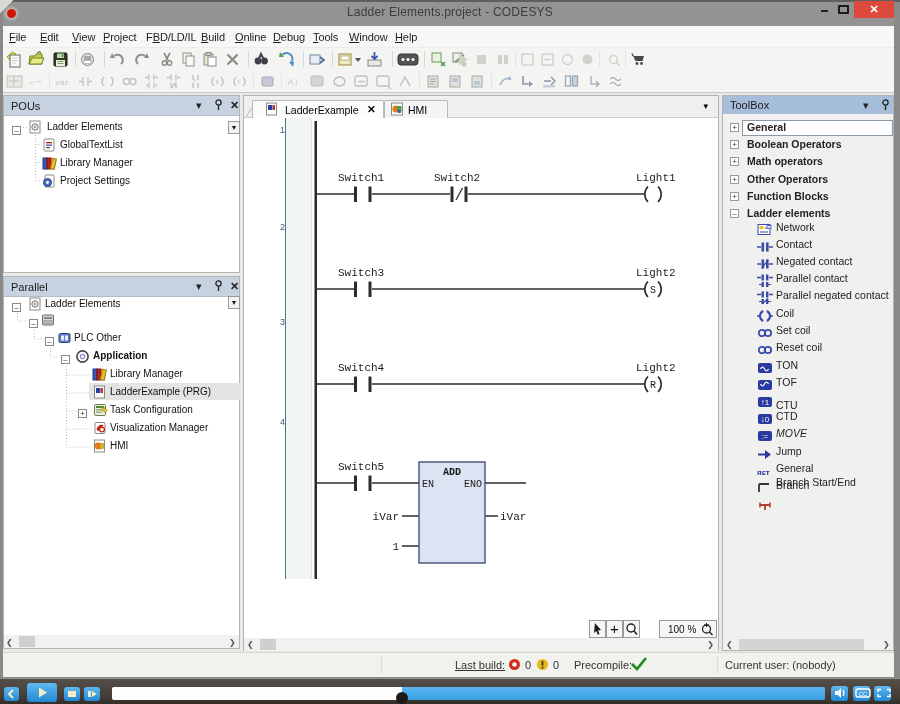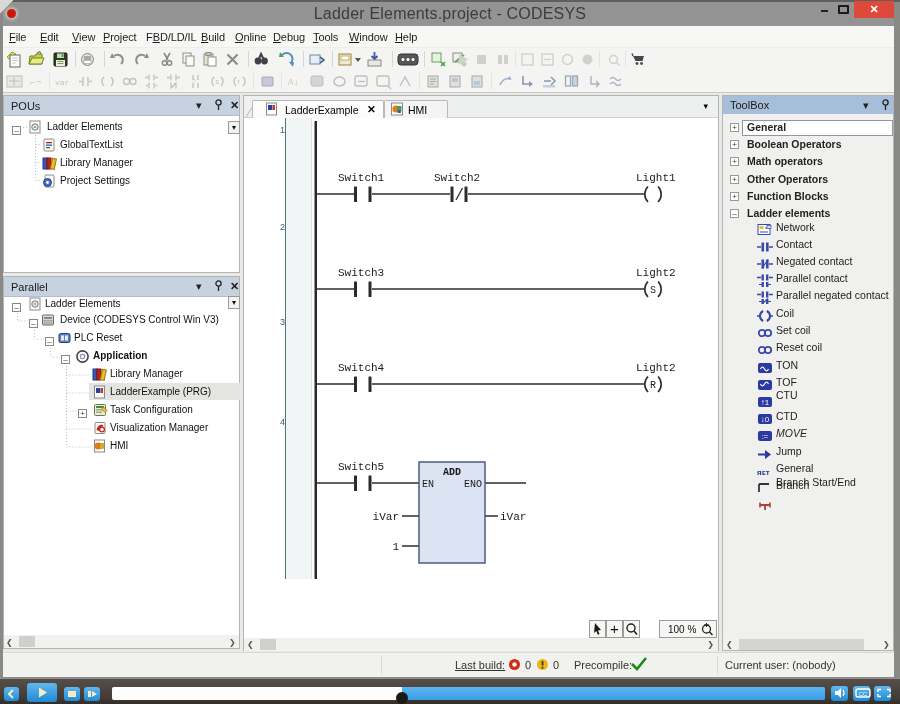--- a/index.html
+++ b/index.html
@@ -2,21 +2,21 @@
 <html><head>
 <meta charset="utf-8">
 <style>
 * { margin:0; padding:0; box-sizing:border-box; }
 html,body { width:900px; height:704px; overflow:hidden; }
 body { font-family:"Liberation Sans", sans-serif; position:relative; background:#898988; }
 .abs { position:absolute; }
 
 
 #titlebar { left:3px; top:2px; width:891px; height:24px; background:#949394; }
-#title { width:100%; text-align:center; top:5px; font-size:16px; color:#3c3c3c; letter-spacing:0.2px;}
+#title { width:100%; text-align:center; top:5px; font-size:12px; color:#3c3c3c; letter-spacing:0.2px;}
 #recdot { left:7px; top:9px; width:9px; height:9px; border-radius:50%; background:#cf1708; box-shadow:0 0 3px 2px rgba(230,230,225,0.55);}
 #corner { left:0; top:0; width:14px; height:14px; background:linear-gradient(135deg,#d8d8d4 48%,transparent 50%); }
 #btn-min { left:821px; top:10px; width:7px; height:2px; background:#222; }
 #btn-max { left:838px; top:5px; width:11px; height:9px; border:2px solid #1a1a1a; background:transparent; border-radius:1px;}
 #btn-close { left:854px; top:1px; width:40px; height:17px; background:#dd4a3c; color:#fff; text-align:center; font-size:11px; font-weight:bold; line-height:17px;}
 
 
 #menubar { left:3px; top:26px; width:891px; height:22px; background:#f7f7f6; border-bottom:1px solid #ededec;}
 .menu { position:absolute; top:5px; font-size:11px; color:#1d1d1d; letter-spacing:-0.1px; }
 
@@ -400,31 +400,30 @@
     <div class="trow" style="left:224px; top:19px; width:12px; height:13px; border:1px solid #9a9a98; background:#f2f2f0; text-align:center; font-size:8px; line-height:12px;">▾</div>
 
     <div class="trow" style="left:25px; top:39px;">
         <span class="exp" style="left:0;top:3px;">–</span>
       </div>
     <div class="trow" style="left:37px; top:36px;"><svg width="14" height="14" viewBox="0 0 14 14">
           <rect x="1.5" y="2" width="11" height="10" rx="1" fill="#d8d8d4" stroke="#6a6a68"></rect>
           <rect x="3" y="4" width="8" height="2" fill="#8a8a88"></rect>
           <rect x="3" y="7.5" width="8" height="3" fill="#b8b8b4" stroke="#8a8a88" stroke-width="0.5"></rect>
         </svg></div>
-    <div class="trow" style="left:56px; top:37px;">Device (CODESYS Control Win V3)</div>
 
     <div class="trow" style="left:41px; top:57px;">
         <span class="exp" style="left:0;top:3px;">–</span>
       </div>
     <div class="trow" style="left:53px; top:54px;"><svg width="15" height="14" viewBox="0 0 15 14">
           <rect x="2" y="2.5" width="11" height="9" rx="1.5" fill="#5a7ec8" stroke="#2a3e7a"></rect>
           <rect x="4" y="4.5" width="3" height="5" fill="#ffffff" opacity="0.85"></rect>
           <rect x="8" y="4.5" width="3" height="5" fill="#ffffff" opacity="0.85"></rect>
         </svg></div>
-    <div class="trow" style="left:70px; top:55px;">PLC Reset</div>
+    <div class="trow" style="left:70px; top:55px;">PLC Other</div>
 
     <div class="trow" style="left:57px; top:75px;">
         <span class="exp" style="left:0;top:3px;">–</span>
       </div>
     <div class="trow" style="left:71px; top:72px;"><svg width="15" height="15" viewBox="0 0 15 15">
           <circle cx="7.5" cy="7.5" r="5.6" fill="#fff" stroke="#444448" stroke-width="1.6"></circle>
           <circle cx="7.5" cy="7.5" r="2.2" fill="none" stroke="#8890c8" stroke-width="1.2"></circle>
         </svg></div>
     <div class="trow" style="left:89px; top:73px; font-weight:bold;">Application</div>
 
@@ -684,21 +683,21 @@
     <span class="item" style="top:263px;">TON</span>
     <span class="iic" style="top:281px;"><svg width="16" height="12" viewBox="0 0 16 12">
           <rect x="1" y="1" width="14" height="10" rx="2" fill="#2a3aa0"></rect>
           <path d="M3.5 5 q2 4 4 0 q2 -4 4 0" stroke="#fff" stroke-width="1.2" fill="none"></path>
         </svg></span>
     <span class="item" style="top:280px;">TOF</span>
     <span class="iic" style="top:298px;"><svg width="16" height="12" viewBox="0 0 16 12">
           <rect x="1" y="1" width="14" height="10" rx="2" fill="#2a3aa0"></rect>
           <text x="8" y="9" font-size="8" fill="#fff" text-anchor="middle" font-family="Liberation Sans">↑1</text>
         </svg></span>
-    <span class="item" style="top:293px;">CTU</span>
+    <span class="item" style="top:303px;">CTU</span>
     <span class="iic" style="top:315px;"><svg width="16" height="12" viewBox="0 0 16 12">
           <rect x="1" y="1" width="14" height="10" rx="2" fill="#2a3aa0"></rect>
           <text x="8" y="9" font-size="8" fill="#fff" text-anchor="middle" font-family="Liberation Sans">↓0</text>
         </svg></span>
     <span class="item" style="top:314px;">CTD</span>
     <span class="iic" style="top:332px;"><svg width="16" height="12" viewBox="0 0 16 12">
           <rect x="1" y="1" width="14" height="10" rx="2" fill="#2a3aa0"></rect>
           <text x="8" y="9" font-size="7.5" fill="#fff" text-anchor="middle" font-family="Liberation Sans">:=</text>
         </svg></span>
     <span class="item" style="top:331px;font-style:italic;">MOVE</span>

